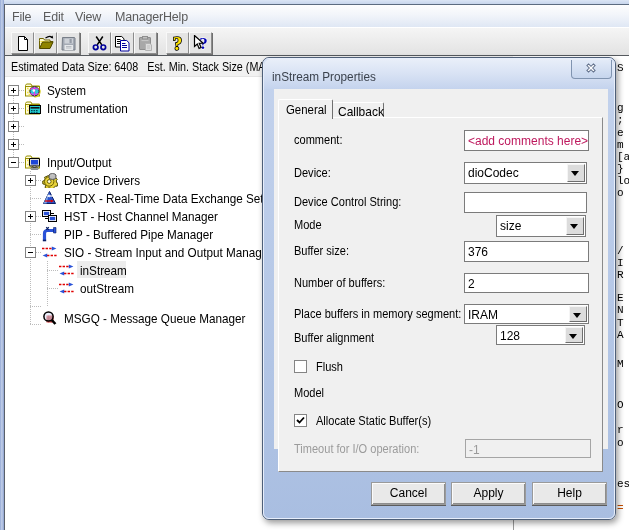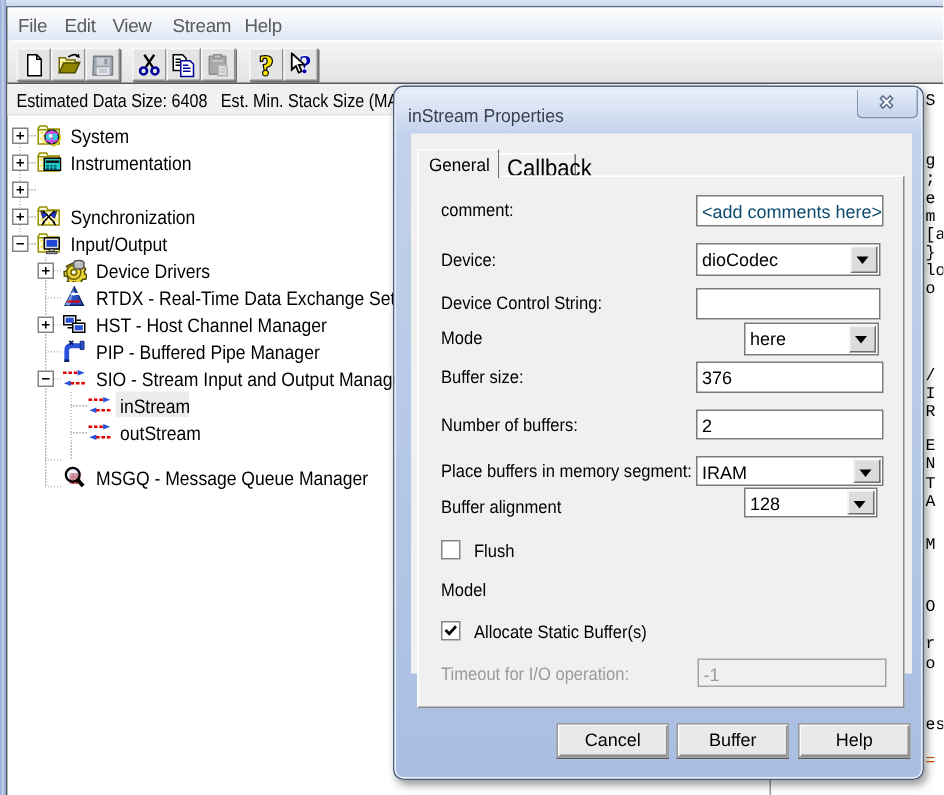--- a/index.html
+++ b/index.html
@@ -39,21 +39,21 @@
   background:linear-gradient(#e9eff9,#d8e2f4 50%,#c4d3ed);}
 #dlgTitle{position:absolute;left:9px;top:12px;font-size:12.5px;color:#3b424d;transform:scaleX(0.94);transform-origin:left;}
 #dlgClose{position:absolute;left:308px;top:2px;width:41px;height:19px;border:1px solid #8094b0;border-top:none;
   border-radius:0 0 4px 4px;background:linear-gradient(#e3ebf8,#c6d5ed);box-sizing:border-box;}
 #client{position:absolute;left:11px;top:31px;width:334px;height:360px;background:#f0f0f0;}
 #tabGeneral{position:absolute;left:4px;top:10px;width:53px;height:19px;background:#f0f0f0;
   border-top:1px solid #fff;border-left:1px solid #fff;border-right:1px solid #707070;
   border-radius:2px 2px 0 0;z-index:3;font-size:12px;}
 #tabCallback{position:absolute;left:58px;top:13px;width:50px;height:16px;background:#f0f0f0;
   border-top:1px solid #fff;border-left:1px solid #fff;border-right:1px solid #707070;
-  border-radius:2px 2px 0 0;z-index:1;font-size:16px;}
+  border-radius:2px 2px 0 0;z-index:1;font-size:13px;}
 #tabPane{position:absolute;left:4px;top:28px;width:325px;height:355px;background:#f0f0f0;
   border-top:1px solid #fff;border-left:1px solid #fff;
   border-right:1px solid #8a8a8a;border-bottom:1px solid #8a8a8a;box-sizing:border-box;z-index:2;}
 .flabel{position:absolute;left:20px;font-size:12px;color:#000;white-space:nowrap;z-index:4;transform:scaleX(0.92);transform-origin:left;}
 .field{position:absolute;background:#fff;border:1px solid #7b7b7b;box-sizing:border-box;
   font-size:12px;color:#000;white-space:nowrap;z-index:4;}
 .ftx{position:absolute;left:3px;top:3px;}
 .cbtn{position:absolute;right:1px;top:1px;bottom:1px;width:16px;background:#dcdcdc;
   border-top:1px solid #f5f5f5;border-left:1px solid #f5f5f5;
   border-right:1px solid #6e6e6e;border-bottom:1px solid #6e6e6e;}
@@ -68,21 +68,21 @@
 <body>
 <div id="root">
   <div class="abs" id="glassTop"></div>
   <div class="abs" id="frameLineTop"></div>
   <div class="abs" id="glassLeft"></div>
   <div class="abs" id="frameLineLeft"></div>
   <div class="abs" id="menubar">
     <span class="mitem" style="left:7px">File</span>
     <span class="mitem" style="left:38px">Edit</span>
     <span class="mitem" style="left:70px">View</span>
-    <span class="mitem" style="left:110px">Stream</span>
+    <span class="mitem" style="left:110px">Manager</span>
     <span class="mitem" style="left:158px">Help</span>
   </div>
   <div class="abs" id="toolbar">
     <div class="tbtn" style="left:6px">
         <svg width="17" height="17" viewBox="0 0 17 17" style="position:absolute;left:2px;top:2px">
           <path d="M4.5 1.5 h6 l3 3 v11 h-9 z" fill="#fff" stroke="#000"></path>
           <path d="M10.5 1.5 v3 h3" fill="none" stroke="#000"></path>
         </svg>
       </div>
     <div class="tbtn" style="left:29px">
@@ -186,33 +186,20 @@
       </div>
     <div class="doth" style="left:8px;top:70px;width:11px"></div>
     <div class="pm" style="left:3px;top:65px">
         <span class="h"></span>
         <span class="v"></span>
       </div>
     <div class="doth" style="left:8px;top:88px;width:11px"></div>
     <div class="pm" style="left:3px;top:83px">
         <span class="h"></span>
         <span class="v"></span>
-      </div>
-    <div class="abs" style="left:0;top:79px;width:508px;height:18px">
-        <span class="abs" style="left:19px;top:1px">
-          <svg class="abs" width="17" height="16" viewBox="0 0 17 16">
-            <path d="M1.5 4.5 v-1 l1-1.5 h4.5 l1 2 h7.5 v2z" fill="#fffce0" stroke="#989000"></path>
-            <rect x="1.5" y="4.5" width="14" height="9.5" fill="#fffce0" stroke="#989000"></rect>
-            <path d="M3 6.5h1.6M6.2 6.5h1.6M9.4 6.5h1.6M12.6 6.5h1.6M4.6 8.5h1.6M7.8 8.5h1.6M11 8.5h1.6M3 10.5h1.6M6.2 10.5h1.6M9.4 10.5h1.6M12.6 10.5h1.6M4.6 12.5h1.6M7.8 12.5h1.6M11 12.5h1.6" stroke="#f2df3f" stroke-width="1.3"></path>
-            <path d="M4.5 12.5 L12.5 4.5 M12.5 12.5 L4.5 4.5 M4 14 l1.5-2 M13 14 l-1.5-2" stroke="#000" stroke-width="1.1"></path>
-            <path d="M3.2 4.8 l4.6 2.2 -3.2 2.6z" fill="#2233dd" stroke="#000" stroke-width=".4"></path>
-            <path d="M13.8 4.8 l-4.6 2.2 3.2 2.6z" fill="#2233dd" stroke="#000" stroke-width=".4"></path>
-          </svg>
-        </span>
-        <span class="tlabel" style="left:42px;top:2px">Synchronization</span>
       </div>
     <div class="doth" style="left:8px;top:106px;width:11px"></div>
     <div class="pm" style="left:3px;top:101px">
         <span class="h"></span>
       </div>
     <div class="abs" style="left:0;top:97px;width:508px;height:18px">
         <span class="abs" style="left:19px;top:1px">
           <svg class="abs" width="17" height="16" viewBox="0 0 17 16">
             <path d="M1.5 4.5 v-1 l1-1.5 h4.5 l1 2 h7.5 v2z" fill="#fffce0" stroke="#989000"></path>
             <rect x="1.5" y="4.5" width="14" height="9.5" fill="#fffce0" stroke="#989000"></rect>
@@ -390,29 +377,29 @@
       <div class="flabel" style="top:129px">Mode</div>
       <div class="flabel" style="top:155px">Buffer size:</div>
       <div class="flabel" style="top:187px">Number of buffers:</div>
       <div class="flabel" style="top:218px">Place buffers in memory segment:</div>
       <div class="flabel" style="top:242px">Buffer alignment</div>
       <div class="flabel" style="top:297px">Model</div>
       <div class="flabel" style="top:353px;color:#9b9b9b">Timeout for I/O operation:</div>
       <div class="flabel" style="left:42px;top:271px">Flush</div>
       <div class="flabel" style="left:42px;top:325px">Allocate Static Buffer(s)</div>
       <div class="field" style="left:190px;top:41px;width:125px;height:21px;">
-          <span class="ftx" style="color:#0c4a6e">&lt;add comments here&gt;</span>
+          <span class="ftx" style="color:#be185d">&lt;add comments here&gt;</span>
         </div>
       <div class="field" style="left:190px;top:73px;width:123px;height:22px;">
           <span class="ftx" style="color:#000">dioCodec</span>
           <span class="cbtn"></span>
         </div>
       <div class="field" style="left:190px;top:103px;width:123px;height:21px;"></div>
       <div class="field" style="left:222px;top:126px;width:90px;height:22px;">
-          <span class="ftx" style="color:#000">here</span>
+          <span class="ftx" style="color:#000">size</span>
           <span class="cbtn"></span>
         </div>
       <div class="field" style="left:190px;top:152px;width:125px;height:21px;">
           <span class="ftx" style="color:#000">376</span>
         </div>
       <div class="field" style="left:190px;top:184px;width:125px;height:20px;">
           <span class="ftx" style="color:#000">2</span>
         </div>
       <div class="field" style="left:190px;top:215px;width:125px;height:20px;">
           <span class="ftx" style="color:#000">IRAM</span>
@@ -425,17 +412,17 @@
       <div class="field" style="left:191px;top:350px;width:126px;height:19px;background:#f0f0f0;border-color:#a5a5a5;">
           <span class="ftx" style="color:#9b9b9b">-1</span>
         </div>
       <div class="cb" style="left:20px;top:271px"></div>
       <div class="cb" style="left:20px;top:325px">
           <svg width="11" height="11" viewBox="0 0 11 11" style="position:absolute">
             <path d="M2 5 L4.5 7.5 L9 2.5" stroke="#000" stroke-width="1.8" fill="none"></path>
           </svg>
         </div>
       <div class="dbtn" style="left:97px">Cancel</div>
-      <div class="dbtn" style="left:177px">Buffer</div>
+      <div class="dbtn" style="left:177px">Apply</div>
       <div class="dbtn" style="left:258px">Help</div>
     </div>
   </div>
 </div>
 
 </body></html>

